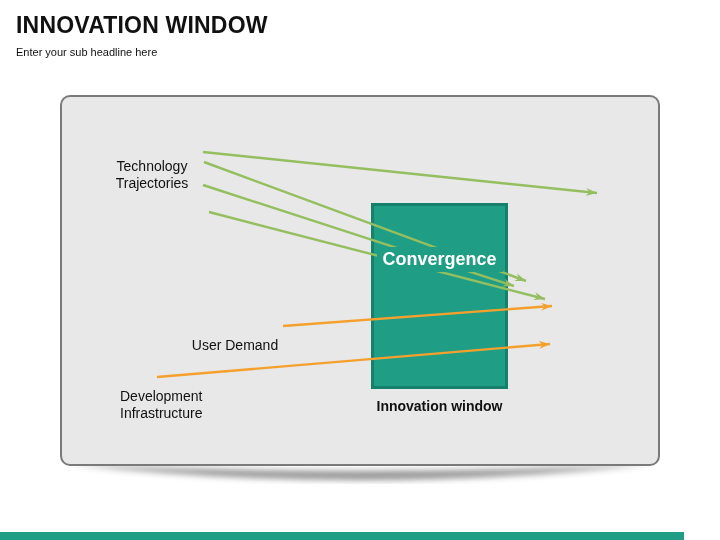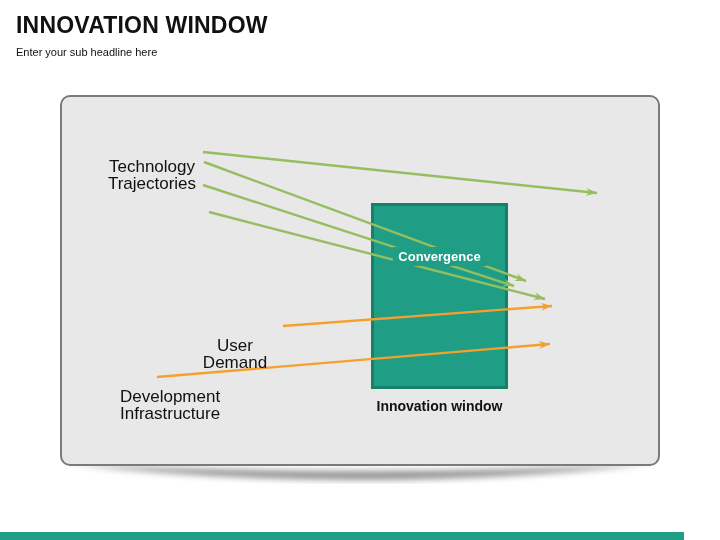--- a/index.html
+++ b/index.html
@@ -25,29 +25,29 @@
   .shadow-layer, .arrows-layer {
     position: absolute; left: 0; top: 0; width: 720px; height: 540px;
     pointer-events: none;
   }
   .teal-rect {
     position: absolute; left: 371px; top: 203px; width: 137px; height: 186px;
     border: 3px solid #17806b;
   }
   .convergence-label {
     position: absolute; left: 50%; top: 44px; transform: translateX(-50%);
-    font-size: 13px; font-weight: bold; color: #ffffff;
+    font-size: 18px; font-weight: bold; color: #ffffff;
     padding: 2px 6px; white-space: nowrap;
   }
   .caption {
     position: absolute; left: 371px; top: 398px; width: 137px;
     text-align: center; font-size: 14px; font-weight: bold; color: #111111;
     white-space: nowrap;
   }
-  .lbl { position: absolute; font-size: 17px; color: #111111; line-height: 17px; }
+  .lbl { position: absolute; font-size: 14px; color: #111111; line-height: 17px; }
   .lbl-tech { left: 92px; top: 158px; width: 120px; text-align: center; }
   .lbl-demand { left: 190px; top: 337px; width: 90px; text-align: center; }
   .lbl-infra { left: 120px; top: 388px; width: 110px; text-align: left; }
   .bottom-bar {
     position: absolute; left: 0; bottom: 0; width: 720px; height: 8px;
   }
 </style>
 </head>
 <body>
 

